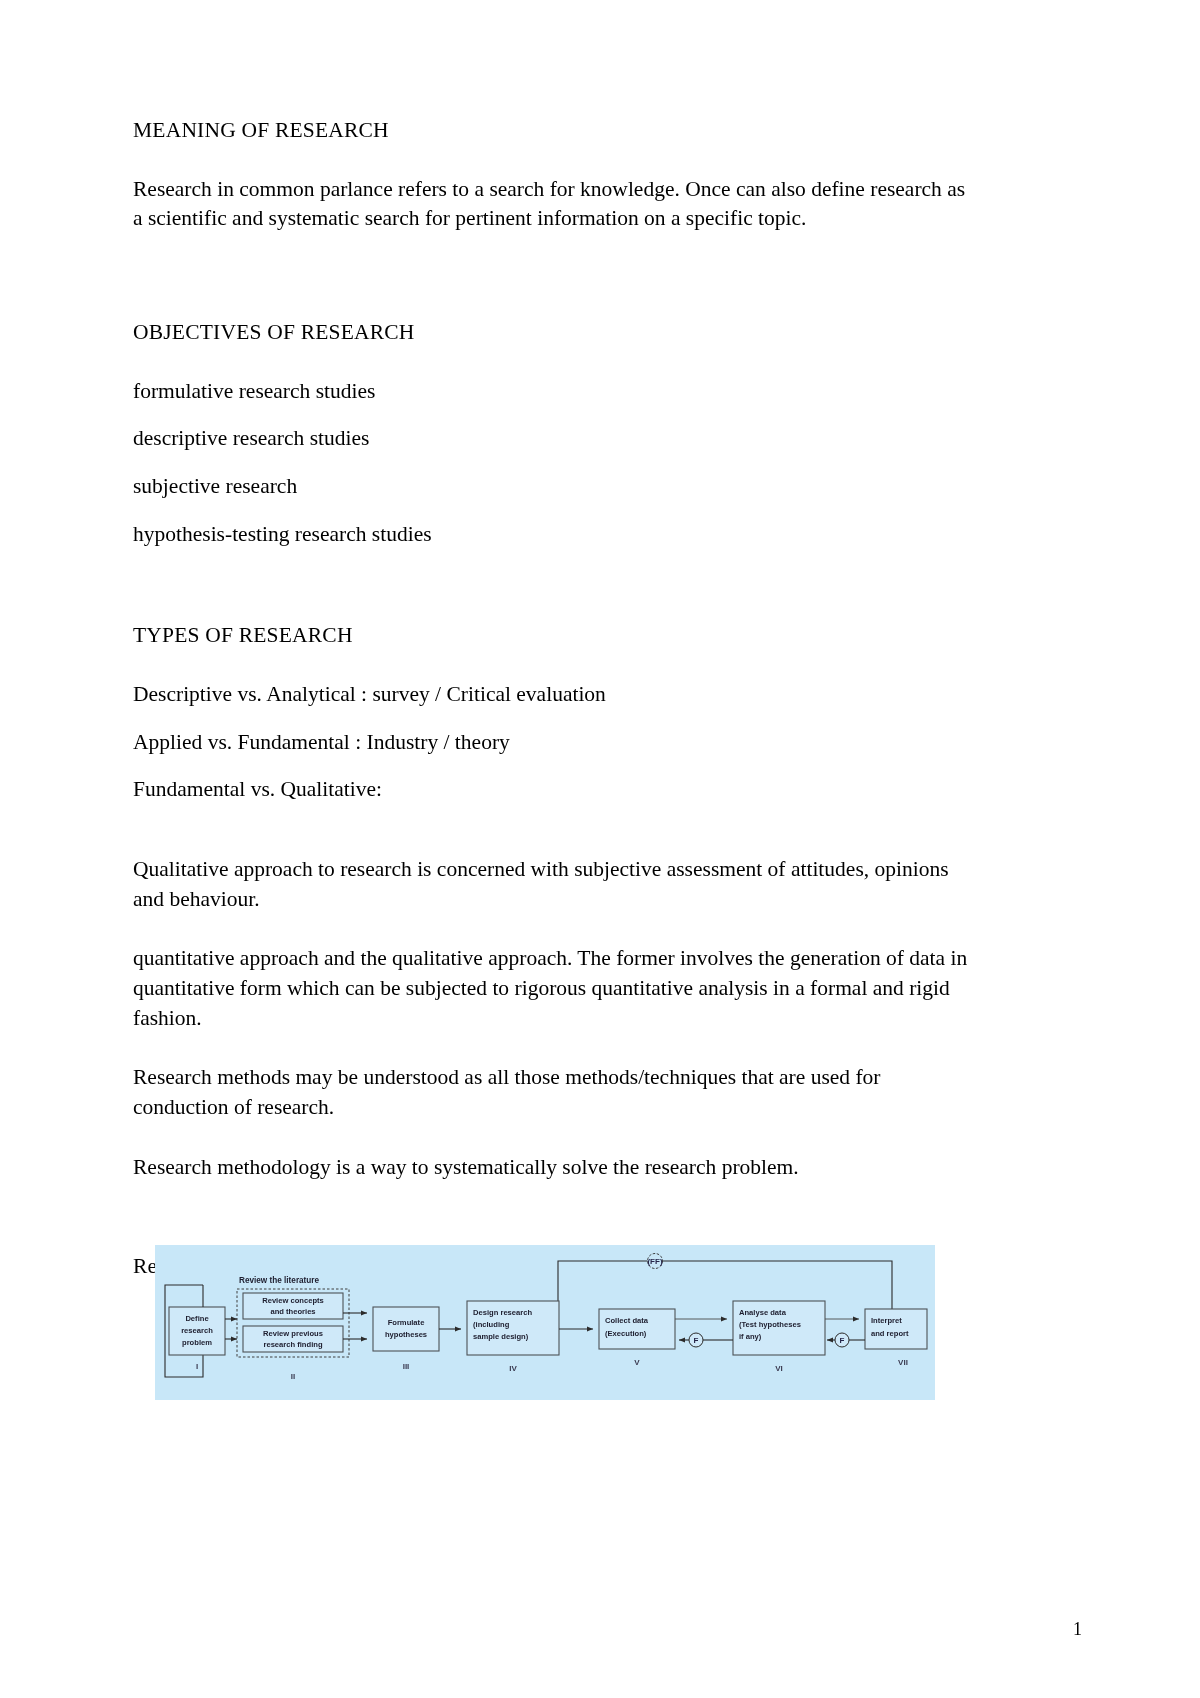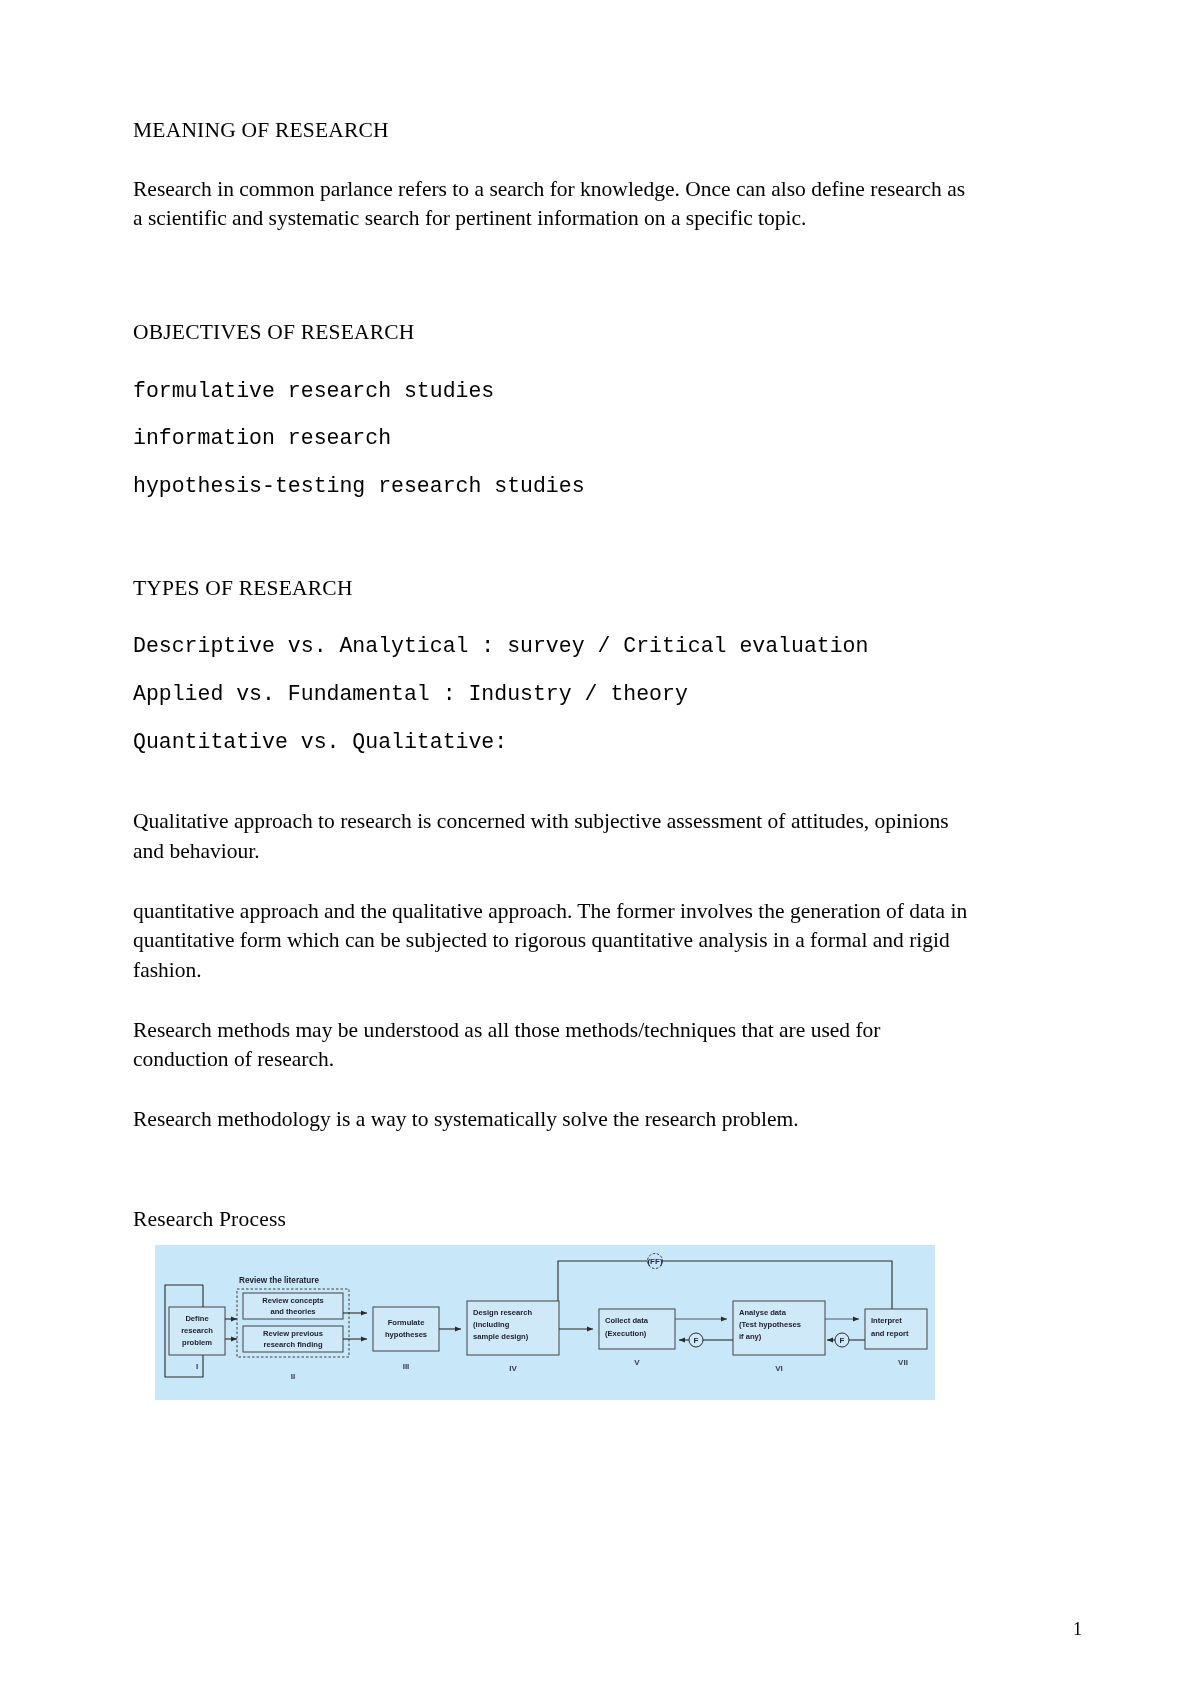--- a/index.html
+++ b/index.html
@@ -33,21 +33,21 @@
     margin: 0 0 32px 0;
     font-weight: 400;
   }
   .para {
     font-size: 21.5px;
     line-height: 1.38;
     margin: 16px 0 30px 0;
     text-align: left;
     font-weight: 400;
   }
-  .para.tight { margin-bottom: 18px; font-family: Liberation Mono, monospace; }
+  .para.tight { margin-bottom: 18px; }
   .gap-lg { height: 42px; }
   .gap-sm { height: 16px; }
   .gap-xl { height: 56px; }
 
   
   .flow-wrap {
     position: absolute;
     left: 155px;
     top: 1245px;
     width: 896px;
@@ -131,29 +131,30 @@
 
   <div class="content">
 
     <div class="heading">MEANING OF RESEARCH</div>
     <div class="para">Research in common parlance refers to a search for knowledge. Once can also define research as a scientific and systematic search for pertinent information on a specific topic.</div>
 
     <div class="gap-xl"></div>
 
     <div class="heading">OBJECTIVES OF RESEARCH</div>
     <div class="para tight">formulative research studies</div>
-    <div class="para tight">information research</div>
+    <div class="para tight">descriptive research studies</div>
+    <div class="para tight">subjective research</div>
     <div class="para tight">hypothesis-testing research studies</div>
 
     <div class="gap-xl"></div>
 
     <div class="heading">TYPES OF RESEARCH</div>
     <div class="para tight">Descriptive vs. Analytical  : survey / Critical evaluation</div>
     <div class="para tight">Applied vs. Fundamental  : Industry / theory</div>
-    <div class="para tight">Quantitative vs. Qualitative:</div>
+    <div class="para tight">Fundamental vs. Qualitative:</div>
 
     <div class="gap-sm"></div>
 
     <div class="para">Qualitative approach to research is concerned with subjective assessment of attitudes, opinions and behaviour.</div>
     <div class="para">quantitative approach and the qualitative approach. The former involves the generation of data in quantitative form which can be subjected to rigorous quantitative analysis in a formal and rigid fashion.</div>
     <div class="para">Research methods may be understood as all those methods/techniques that are used for conduction of research.</div>
     <div class="para">Research methodology is a way to systematically solve the research problem.</div>
 
     <div class="gap-lg"></div>
 

